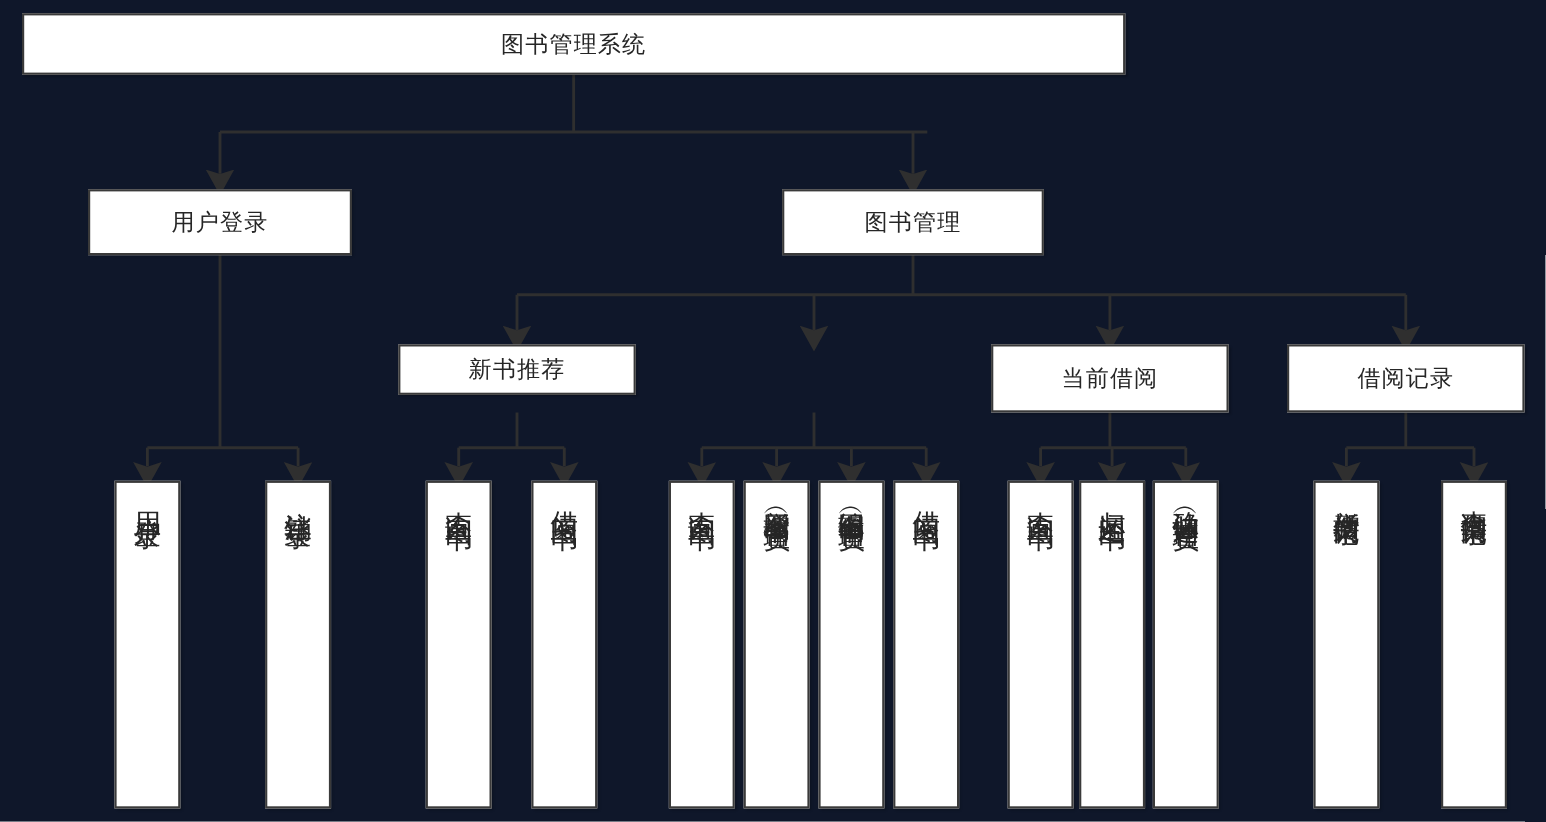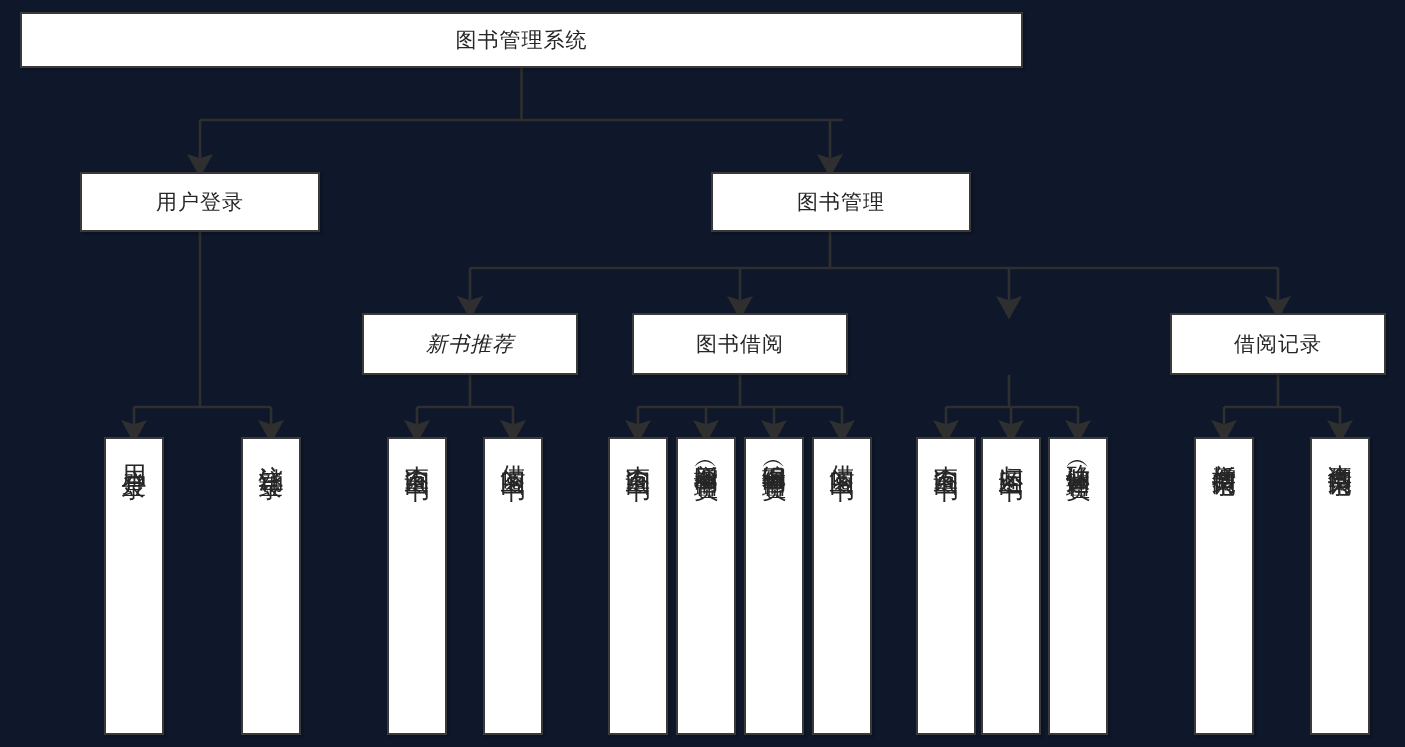--- a/index.html
+++ b/index.html
@@ -132,29 +132,29 @@
     </g>
   </svg>
 
   <div class="node horiz" style="left:20px; top:12px; width:1003px; height:56px;">
     <span class="label">图书管理系统</span>
   </div>
 
   <div class="node horiz" style="left:80px; top:172px; width:240px; height:60px;">
     <span class="label">用户登录</span>
   </div>
-  <div class="node horiz" style="left:711px; top:172px; width:260px; height:60px;">
+  <div class="node horiz" style="left:711px; top:172px; width:238px; height:60px;">
     <span class="label">图书管理</span>
   </div>
 
-  <div class="node horiz" style="left:362px; top:313px; width:216px; height:62px;font-style:italic;">
+  <div class="node horiz" style="left:362px; top:313px; width:216px; height:46px;">
     <span class="label">新书推荐</span>
   </div>
-  <div class="node horiz" style="left:632px; top:313px; width:216px; height:62px;">
-    <span class="label">图书借阅</span>
+  <div class="node horiz" style="left:901px; top:313px; width:216px; height:62px;">
+    <span class="label">当前借阅</span>
   </div>
   <div class="node horiz" style="left:1170px; top:313px; width:216px; height:62px;align-items:center;">
     <span class="label">借阅记录</span>
   </div>
 
   <div class="node vert" style="left:104px; top:437px; width:60px; height:298px;">
     <span class="label">用户登录</span>
   </div>
   <div class="node vert" style="left:241px; top:437px; width:60px; height:298px;">
     <span class="label">注销登录</span>

